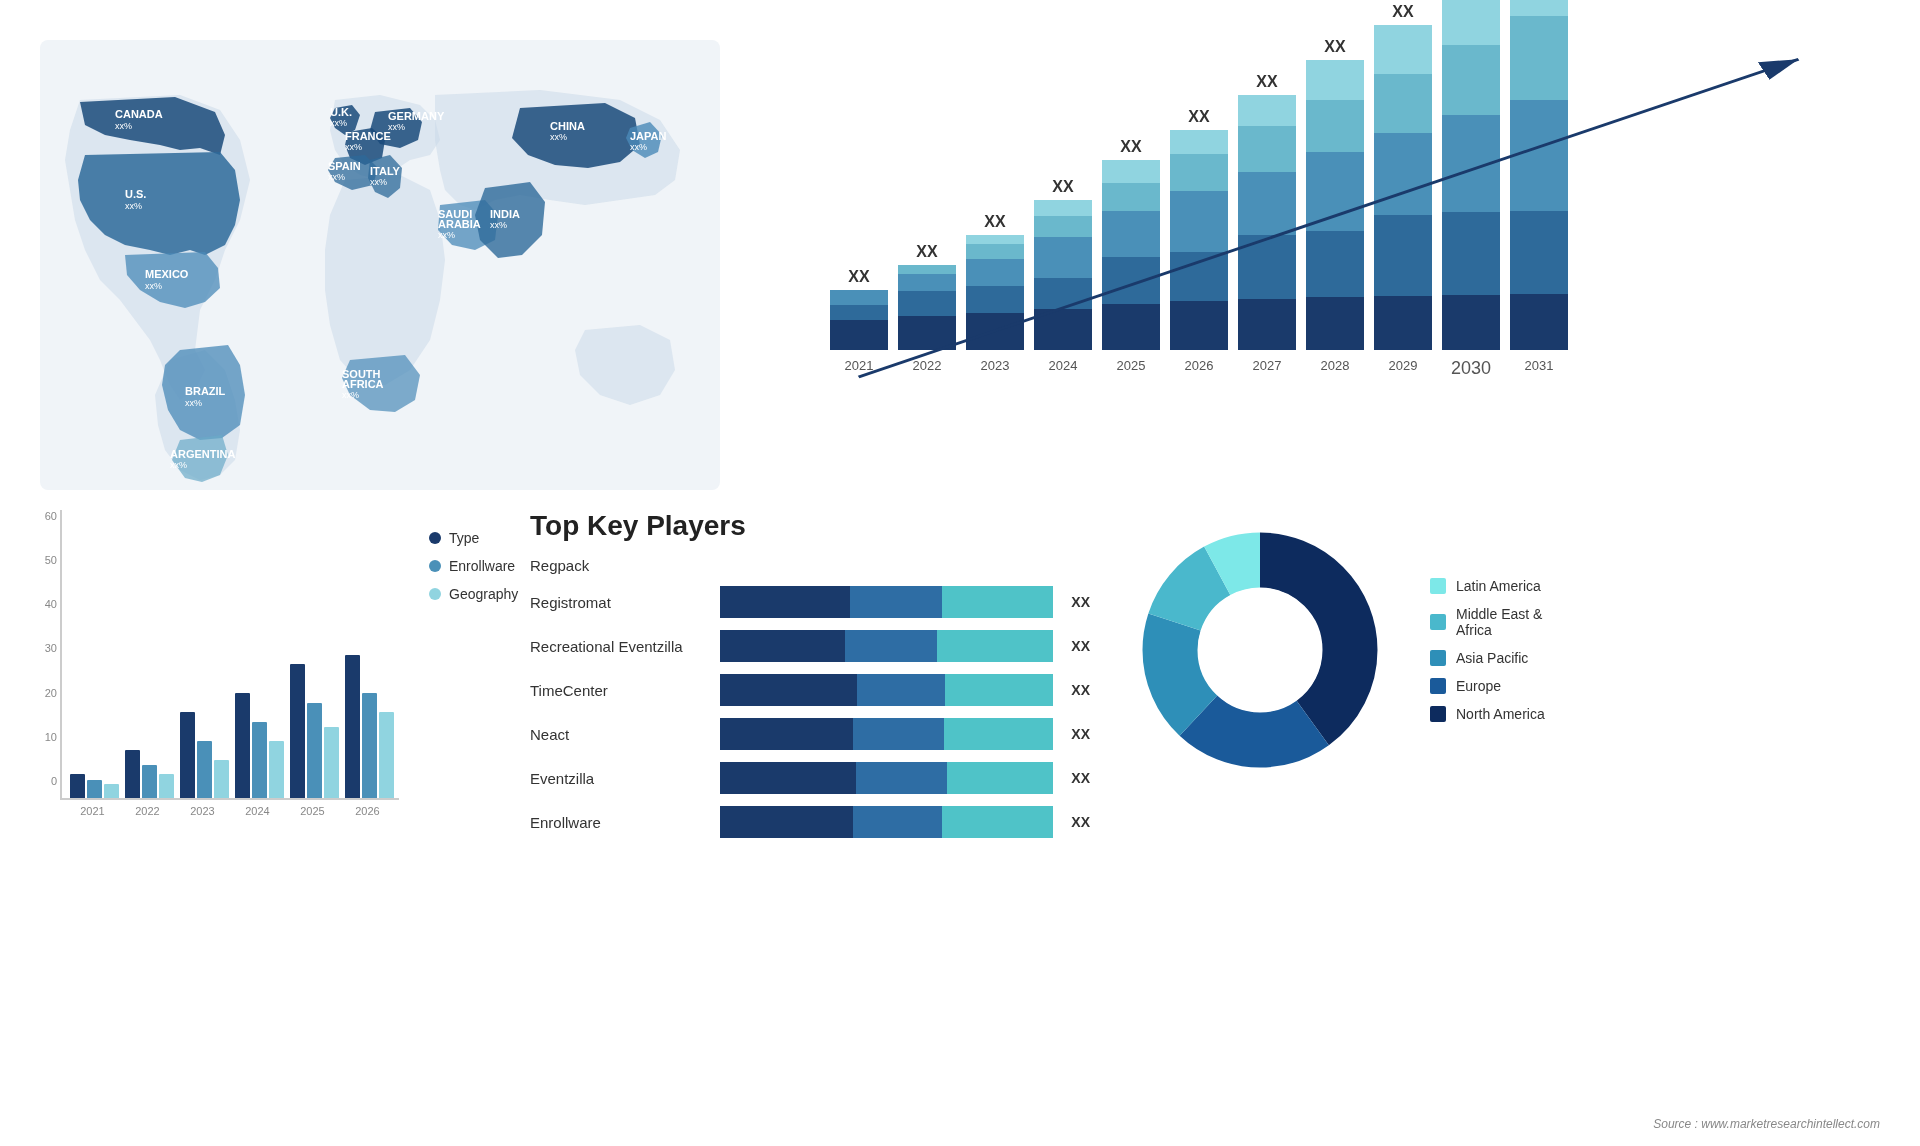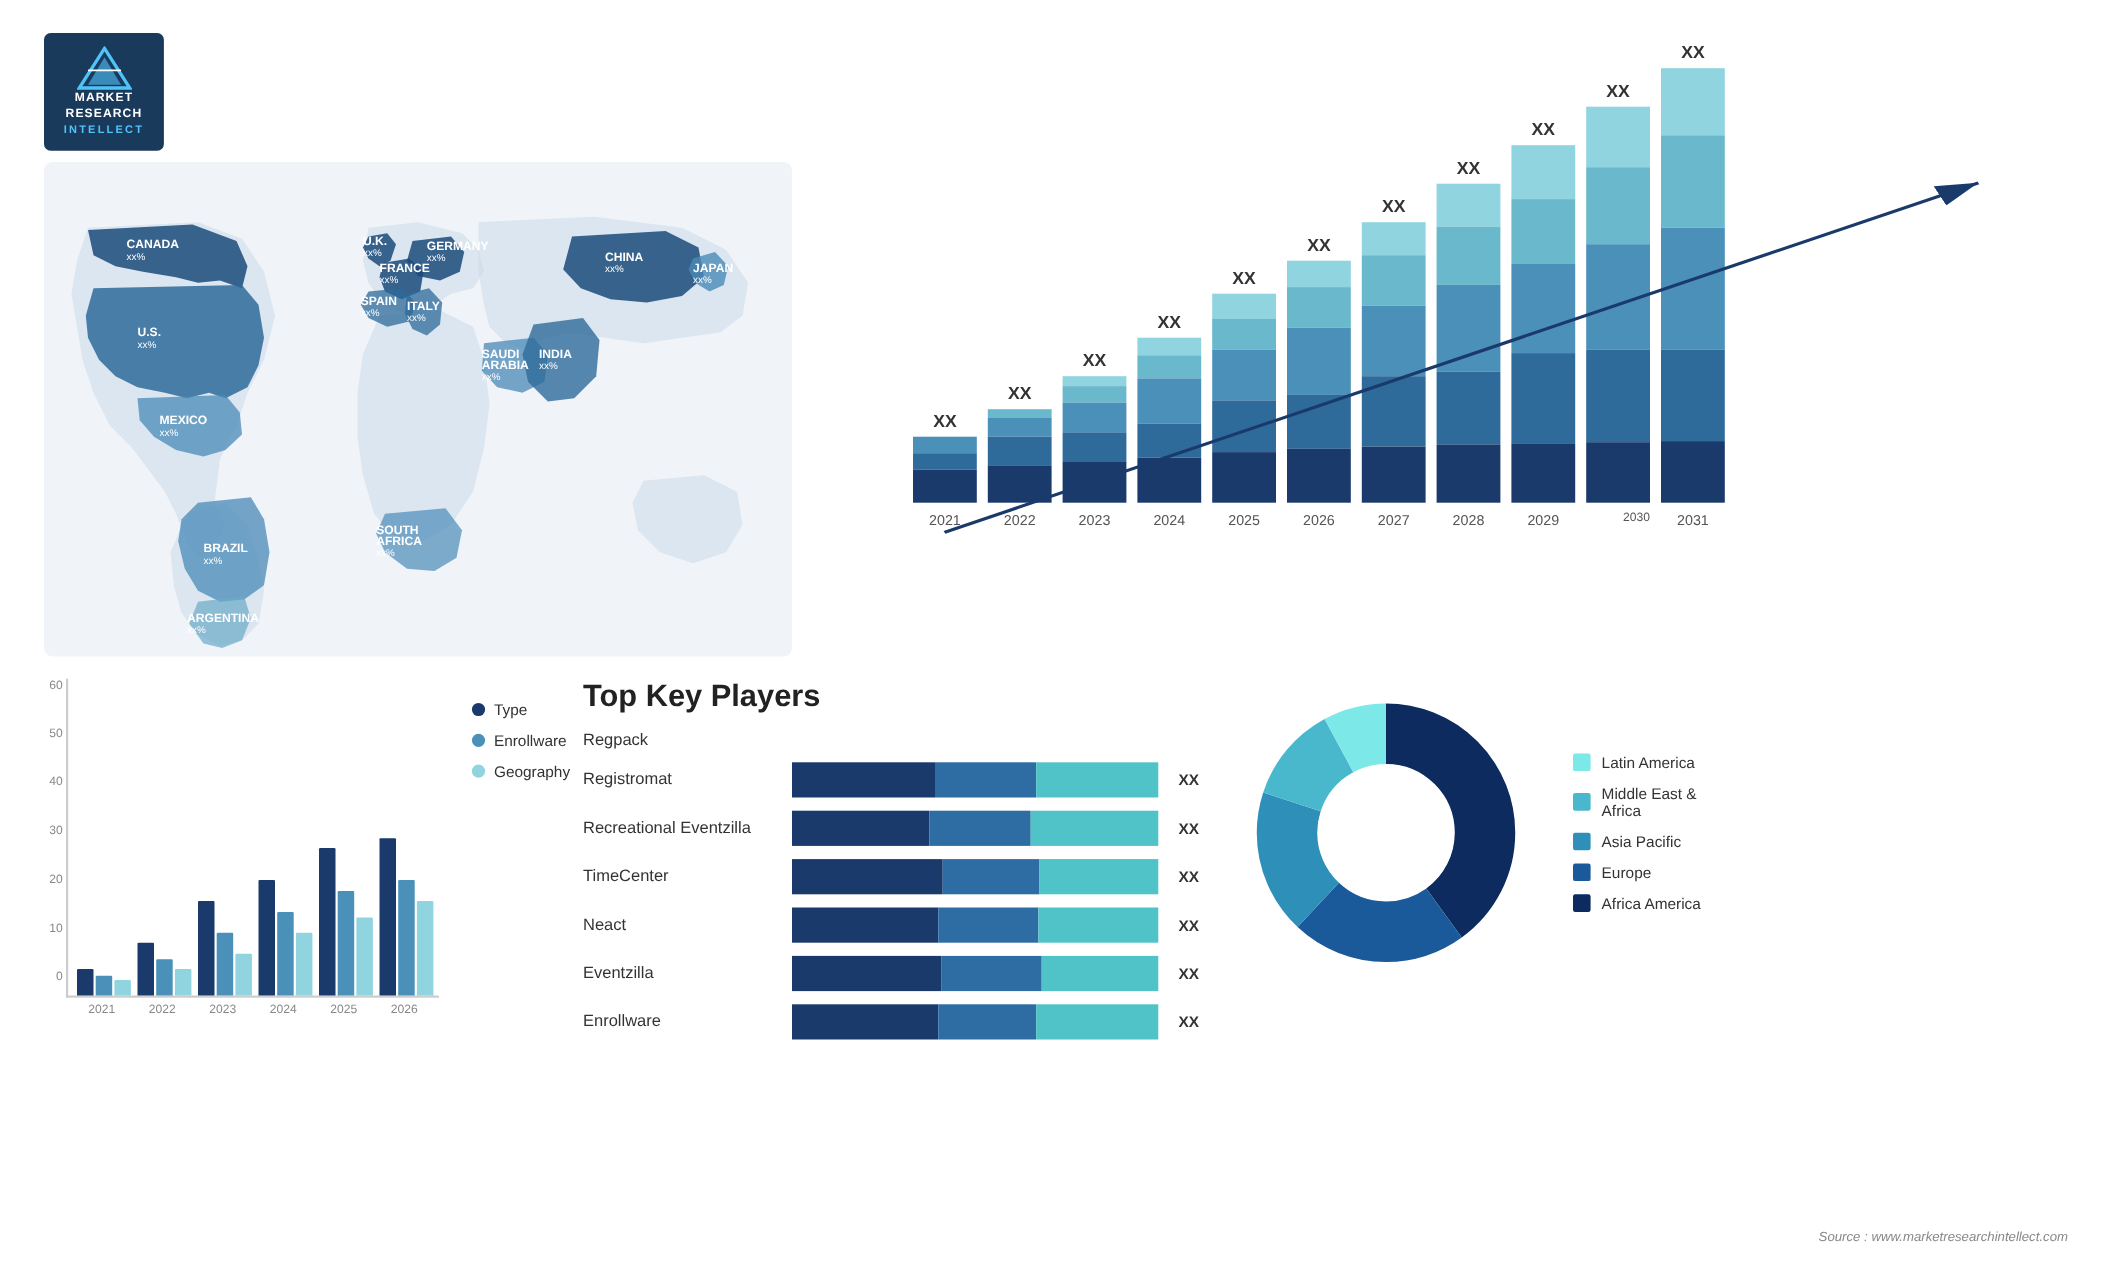--- a/index.html
+++ b/index.html
@@ -219,32 +219,20 @@
     .map-label {
       font-size: 11px;
       font-weight: 700;
       fill: white;
     }
   </style>
 </head>
 <body>
 
 <div class="header">
-  <div class="logo-area">
-    <svg class="logo-icon" viewBox="0 0 50 40">
-      <polygon points="25,2 48,38 2,38" fill="none" stroke="#4fc3f7" stroke-width="3"></polygon>
-      <polygon points="25,10 40,35 10,35" fill="#4fc3f7" opacity="0.6"></polygon>
-      <line x1="10" y1="22" x2="40" y2="22" stroke="white" stroke-width="1.5"></line>
-    </svg>
-    <div class="logo-text">
-      <span>MARKET</span><br>
-      <span>RESEARCH</span><br>
-      <span class="logo-sub">INTELLECT</span>
-    </div>
-  </div>
 </div>
 
 <div class="main-content">
 
   <div class="map-section">
     <svg viewBox="0 0 680 450" class="world-map-svg">
 
       <rect width="680" height="450" fill="#f0f4f8" rx="8"></rect>
 
       <path d="M40,60 L140,55 L180,70 L200,100 L210,140 L200,180 L185,210 L175,240 L160,270 L155,310 L165,330 L155,350 L140,360 L130,345 L120,320 L110,300 L95,280 L80,260 L60,240 L45,210 L35,180 L30,150 L25,120 L30,90 Z" fill="#c8d8e8" opacity="0.5"></path>
@@ -474,21 +462,21 @@
       <div style="display:flex; gap:10px; padding-left:10px; margin-top:8px;">
         <div style="width:58px;text-align:center;font-size:13px;color:#555;">2021</div>
         <div style="width:58px;text-align:center;font-size:13px;color:#555;">2022</div>
         <div style="width:58px;text-align:center;font-size:13px;color:#555;">2023</div>
         <div style="width:58px;text-align:center;font-size:13px;color:#555;">2024</div>
         <div style="width:58px;text-align:center;font-size:13px;color:#555;">2025</div>
         <div style="width:58px;text-align:center;font-size:13px;color:#555;">2026</div>
         <div style="width:58px;text-align:center;font-size:13px;color:#555;">2027</div>
         <div style="width:58px;text-align:center;font-size:13px;color:#555;">2028</div>
         <div style="width:58px;text-align:center;font-size:13px;color:#555;">2029</div>
-        <div style="width:58px;text-align:right;font-size:11px;color:#555;">2030</div>
+        <div style="width:58px;text-align:center;font-size:18px;color:#555;">2030</div>
         <div style="width:58px;text-align:center;font-size:13px;color:#555;">2031</div>
       </div>
     </div>
   </div>
 </div>
 
 <div class="bottom-section">
 
   <div class="segmentation-section">
 
@@ -674,21 +662,21 @@
         <div class="regional-legend-item">
           <div class="regional-legend-color" style="background:#2e8fb8;"></div>
           <span>Asia Pacific</span>
         </div>
         <div class="regional-legend-item">
           <div class="regional-legend-color" style="background:#1a5a9a;"></div>
           <span>Europe</span>
         </div>
         <div class="regional-legend-item">
           <div class="regional-legend-color" style="background:#0d2b5e;"></div>
-          <span>Africa America</span>
+          <span>North America</span>
         </div>
       </div>
     </div>
   </div>
 
 </div>
 
 <div class="source-text">Source : www.marketresearchintellect.com</div>
 
 </body></html>

